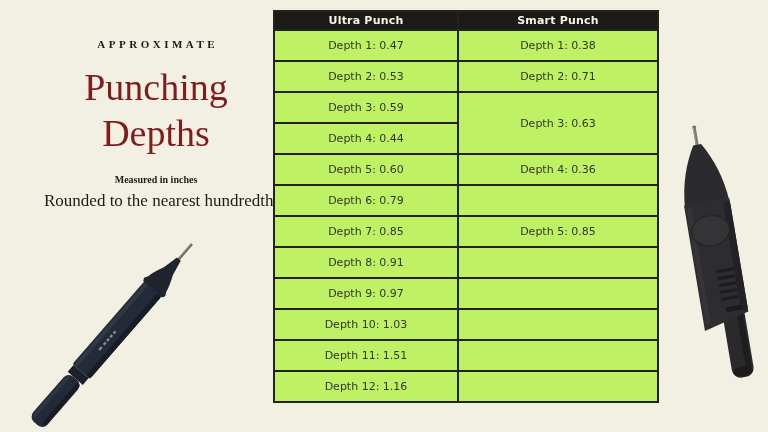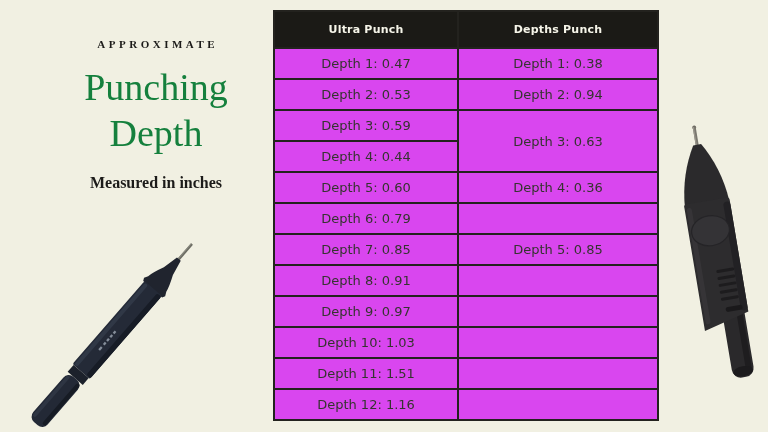--- a/index.html
+++ b/index.html
@@ -28,26 +28,26 @@
     font-weight: 700;
     letter-spacing: 3.5px;
     text-indent: 3.5px;
   }
   .main-title {
     margin-top: 15px;
     font-family: "Liberation Serif", serif;
     font-size: 38px;
     font-weight: 500;
     line-height: 1.2;
-    color: #15803d;
+    color: #7f1d1d;
   }
   .sub1 {
     margin-top: 18px;
     font-family: "Liberation Serif", serif;
-    font-size: 16px;
+    font-size: 10px;
     font-weight: 600;
   }
   .sub2 {
     margin-top: 6px;
     font-family: "Liberation Serif", serif;
     font-size: 17px;
     font-weight: 500;
     white-space: nowrap;
   }
 
@@ -63,69 +63,70 @@
   }
   .depth-table col.col-ultra { width: 184px; }
   .depth-table col.col-smart { width: 200px; }
   .depth-table th, .depth-table td {
     border: 2px solid #23221e;
     text-align: center;
     vertical-align: middle;
     padding: 0;
   }
   .depth-table th {
-    height: 37px;
+    height: 19px;
     background: #1b1a16;
     color: #f6f5e9;
     font-size: 11px;
     font-weight: 700;
     letter-spacing: .2px;
   }
   .depth-table td {
     height: 31px;
-    background: #d946ef;
+    background: #bef264;
     color: #35342f;
-    font-size: 13px;
+    font-size: 11px;
     font-weight: 500;
   }
 
   
   .tool-left  { position: absolute; left: 12px;  top: 228px; }
   .tool-right { position: absolute; left: 652px; top: 108px; }
 </style>
 </head>
 <body>
 
 <div class="page">
 
   <div class="left-panel">
     <div class="eyebrow">APPROXIMATE</div>
-    <h1 class="main-title"><span>Punching</span><br><span>Depth</span></h1>
+    <h1 class="main-title"><span>Punching</span><br><span>Depths</span></h1>
     <div class="sub1">Measured in inches</div>
+    <div class="sub2">Rounded to the nearest hundredth</div>
   </div>
 
   <table class="depth-table">
     <colgroup>
         <col class="col-ultra">
         <col class="col-smart">
       </colgroup>
     <thead>
       <tr>
         <th>Ultra Punch</th>
-        <th>Depths Punch</th>
+        <th>Smart Punch</th>
       </tr>
     </thead>
     <tbody>
       <tr>
         <td>Depth 1: 0.47</td>
         <td>Depth 1: 0.38</td>
       </tr>
       <tr>
         <td>Depth 2: 0.53</td>
-        <td>Depth 2: 0.94</td>
+        <td>Depth 2: 0.71</td>
       </tr>
       <tr>
         <td>Depth 3: 0.59</td>
         <td rowspan="2">Depth 3: 0.63</td>
       </tr>
       <tr>
         <td>Depth 4: 0.44</td>
       </tr>
       <tr>
         <td>Depth 5: 0.60</td>

